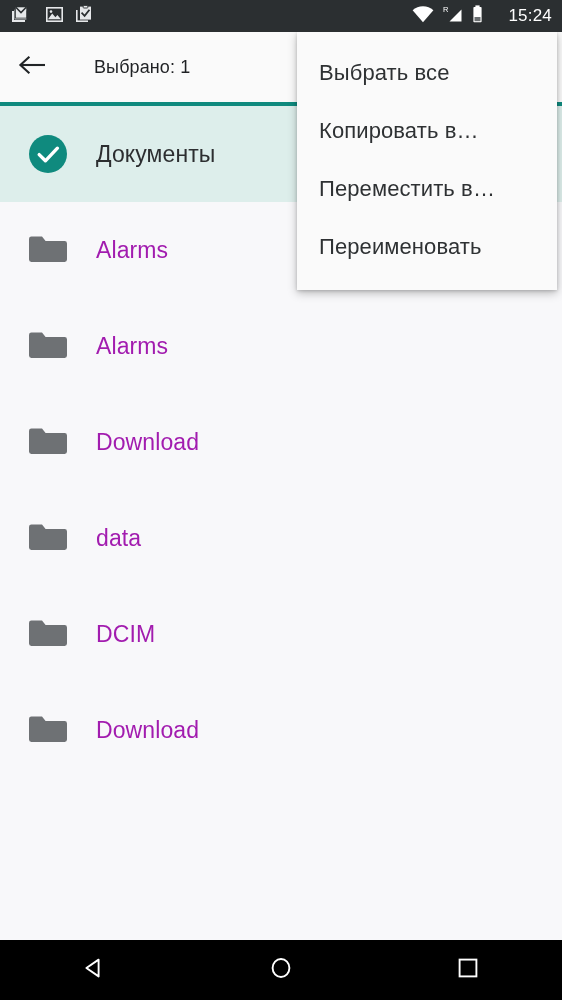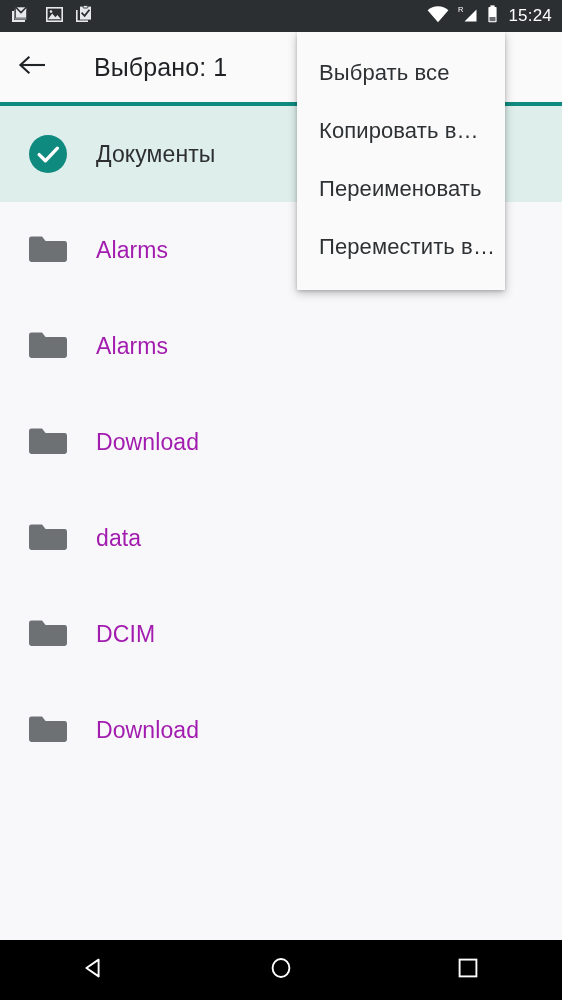--- a/index.html
+++ b/index.html
@@ -40,21 +40,21 @@
   }
   .status-right {
     display: flex;
     align-items: center;
     gap: 7px;
   }
   .sb-time {
     color: #fff;
     font-size: 17px;
     letter-spacing: 0.2px;
-    margin-left: 3px;
+    margin-left: 18px;
     font-family: "Liberation Sans", sans-serif;
   }
   .sb-icon { display: block; }
 
   
   #toolbar {
     position: absolute;
     left: 0; top: 32px;
     width: 562px;
     height: 70px;
@@ -65,21 +65,21 @@
   }
   #back-button {
     width: 64px;
     height: 70px;
     display: flex;
     align-items: center;
     justify-content: center;
     cursor: pointer;
   }
   #toolbar-title {
-    font-size: 25px;
+    font-size: 18px;
     color: #1f2124;
     margin-left: 30px;
     letter-spacing: 0.1px;
     white-space: nowrap;
   }
 
   
   #teal-divider {
     position: absolute;
     left: 0; top: 102px;
@@ -126,21 +126,21 @@
   }
   .list-row.selected .row-label {
     color: #2c2e30;
   }
 
   
   #popup-menu {
     position: absolute;
     left: 297px;
     top: 32px;
-    width: 208px;
+    width: 260px;
     background: #fafafa;
     box-shadow: 0 3px 9px rgba(0,0,0,0.26), 0 1px 3px rgba(0,0,0,0.16);
     z-index: 30;
     padding: 12px 0 14px 0;
     box-sizing: border-box;
   }
   .menu-item {
     height: 58px;
     display: flex;
     align-items: center;
@@ -317,24 +317,24 @@
   </div>
 
   <div id="popup-menu">
     <div class="menu-item">
       <span>Выбрать все</span>
     </div>
     <div class="menu-item">
       <span>Копировать в…</span>
     </div>
     <div class="menu-item">
+      <span>Переместить в…</span>
+    </div>
+    <div class="menu-item">
       <span>Переименовать</span>
-    </div>
-    <div class="menu-item">
-      <span>Переместить в…</span>
     </div>
   </div>
 
   <div id="nav-bar">
     <div class="nav-btn">
       <span>
         <svg width="26" height="26" viewBox="0 0 26 26">
           <path d="M17.6 4.6 L5.4 13 L17.6 21.4 Z" fill="none" stroke="#ffffff" stroke-width="1.9" stroke-linejoin="round"></path>
         </svg>
       </span>

